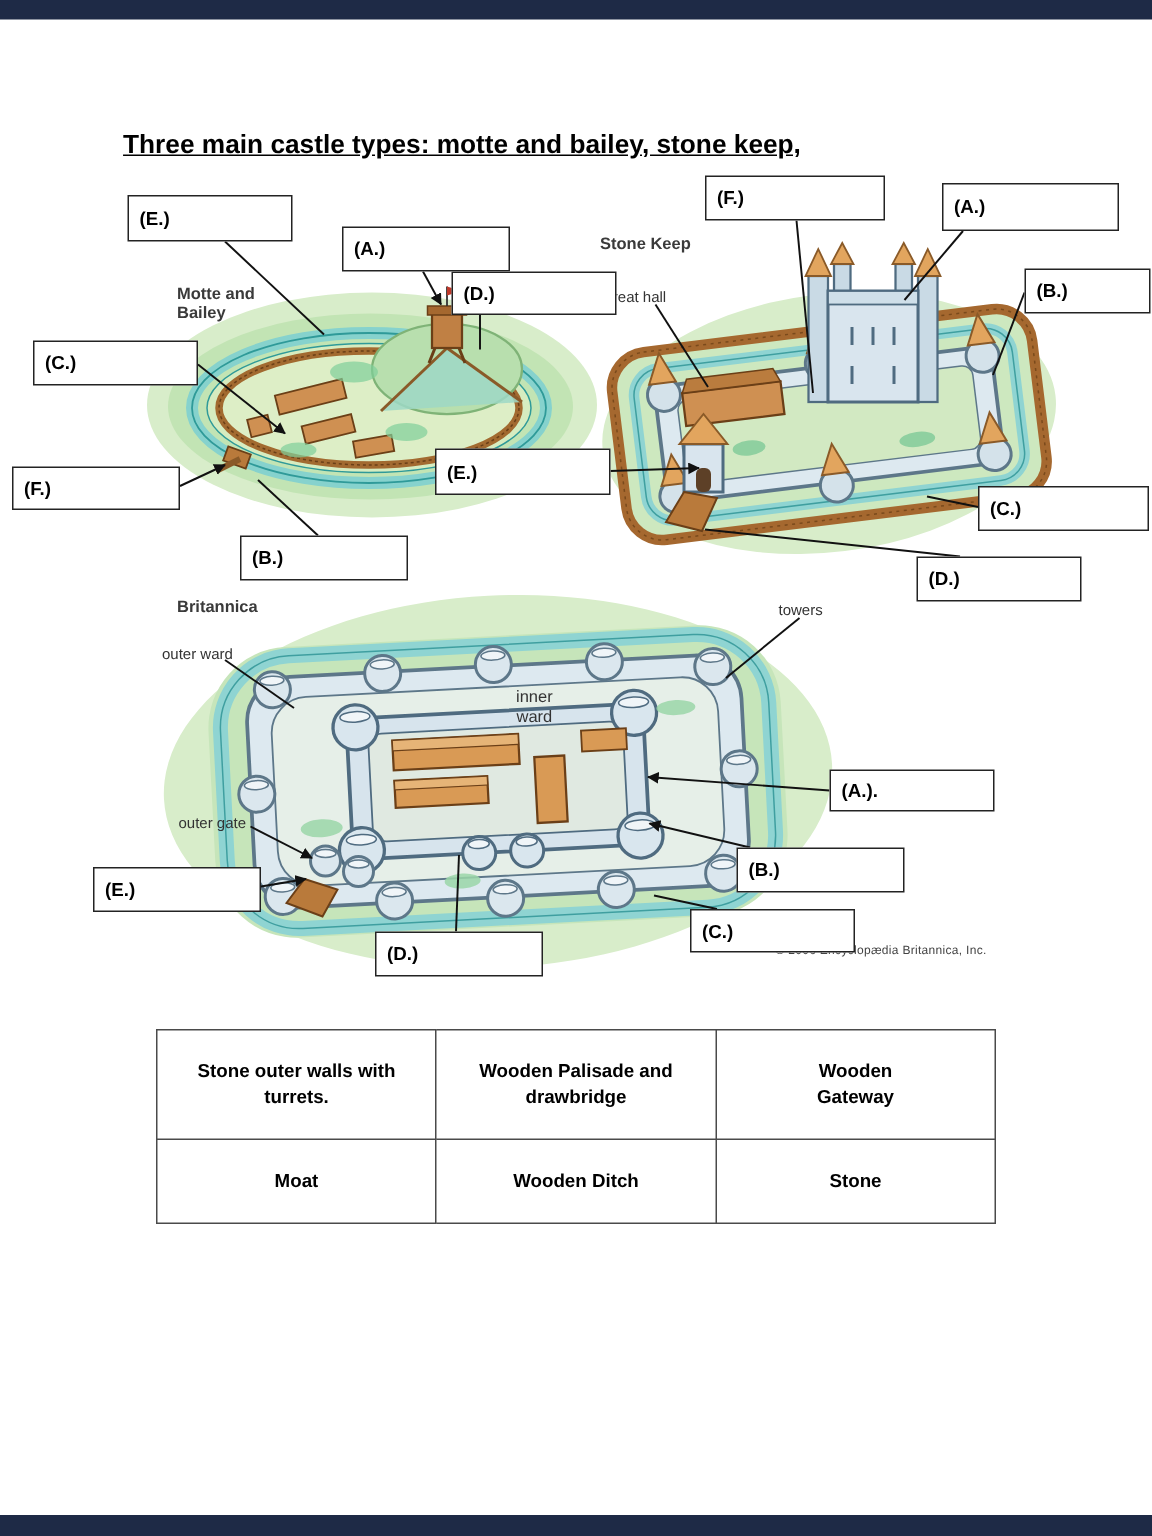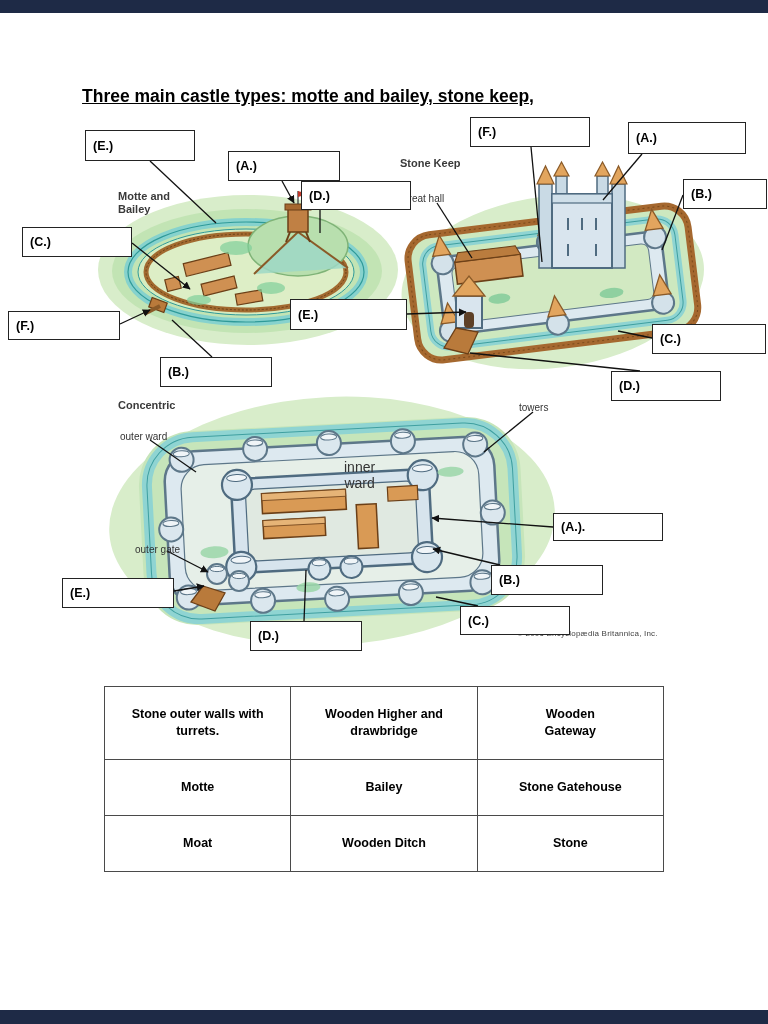--- a/index.html
+++ b/index.html
@@ -11,21 +11,21 @@
   .page-title{position:absolute;top:84px;left:0;width:616px;text-align:center;font-size:17.5px;font-weight:bold;line-height:1.45;z-index:4}
   .page-title .tl{text-decoration:underline}
   svg.illu{position:absolute;z-index:1}
   #mb{left:96px;top:180px}
   #sk{left:398px;top:160px}
   #cc{left:105px;top:390px}
   #leaders{position:absolute;left:0;top:0;z-index:3;pointer-events:none}
   .callout{position:absolute;background:#fff;border:1.6px solid #232323;font-weight:bold;font-size:12.5px;display:flex;align-items:center;padding-left:7px;z-index:5}
   .dlabel{position:absolute;font-size:10px;color:#333;z-index:4;white-space:pre-line;line-height:1.15}
   .dlabel.hd{font-weight:bold;font-size:11px;color:#3a3a3a}
-  .dlabel.sm{font-size:14px}
+  .dlabel.sm{font-size:11px}
   .credit{position:absolute;left:517px;top:629px;font-size:8px;color:#444;z-index:4;letter-spacing:.2px}
   table.bank{position:absolute;left:104px;top:686px;width:560px;border-collapse:collapse;table-layout:fixed;z-index:4;background:#fff}
   table.bank td{border:1px solid #4a4a4a;text-align:center;vertical-align:middle;font-weight:bold;font-size:12.5px;padding:19px 12px;white-space:pre-line;line-height:1.35}
   tr.r0{height:57px} tr.r1{height:46px} tr.r2{height:46px} tr.r3{height:62px}
 </style>
 </head>
 <body>
 
 <div class="bar top"></div>
 <div class="bar bottom"></div>
@@ -225,26 +225,26 @@
     <line x1="478" y1="606" x2="436" y2="597"></line>
     <line x1="304" y1="621" x2="306" y2="570"></line>
     <line x1="174" y1="591" x2="204" y2="586" marker-end="url(#ah)"></line>
   </g>
 </svg>
 
 <div class="dlabel hd" style="left:118px;top:190px">Motte and
 Bailey</div>
 <div class="dlabel hd" style="left:400px;top:157px">Stone Keep</div>
 <div class="dlabel" style="left:403px;top:193px">great hall</div>
-<div class="dlabel hd" style="left:118px;top:399px">Concentric</div>
-<div class="dlabel" style="left:120px;top:431px">outer ward</div>
+<div class="dlabel hd" style="left:118px;top:399px">Britannica</div>
+<div class="dlabel" style="left:108px;top:431px">outer ward</div>
 <div class="dlabel sm" style="left:344px;top:459px;text-align:center">inner
 ward</div>
 <div class="dlabel" style="left:519px;top:402px">towers</div>
-<div class="dlabel" style="left:135px;top:544px">outer gate</div>
+<div class="dlabel" style="left:119px;top:544px">outer gate</div>
 <div class="credit">© 2006 Encyclopædia Britannica, Inc.</div>
 
 <div class="callout" style="left:85px;top:130px;width:110px;height:31px">
     <span>(E.)</span>
   </div>
 <div class="callout" style="left:228px;top:151px;width:112px;height:30px">
     <span>(A.)</span>
   </div>
 <div class="callout" style="left:301px;top:181px;width:110px;height:29px">
     <span>(D.)</span>
@@ -291,28 +291,23 @@
     <span>(D.)</span>
   </div>
 <div class="callout" style="left:62px;top:578px;width:112px;height:30px">
     <span>(E.)</span>
   </div>
 
 <table class="bank">
   <tbody>
       <tr class="r0">
     <td>Stone outer walls with turrets.</td>
-    <td>Wooden Higher and drawbridge</td>
+    <td>Wooden Palisade and drawbridge</td>
     <td>Wooden
 Gateway</td>
-  </tr>
-  <tr class="r1">
-    <td>Motte</td>
-    <td>Bailey</td>
-    <td>Stone Gatehouse</td>
   </tr>
   <tr class="r2">
     <td>Moat</td>
     <td>Wooden Ditch</td>
     <td>Stone</td>
   </tr>
 </tbody>
   </table>
 
 </body></html>

